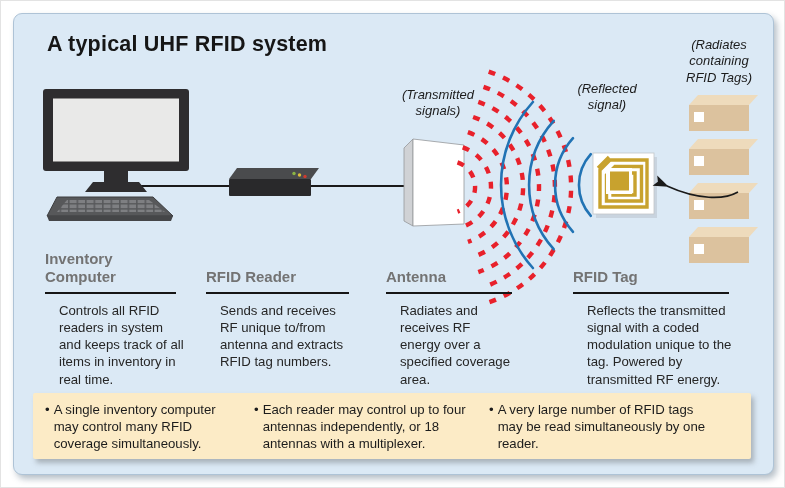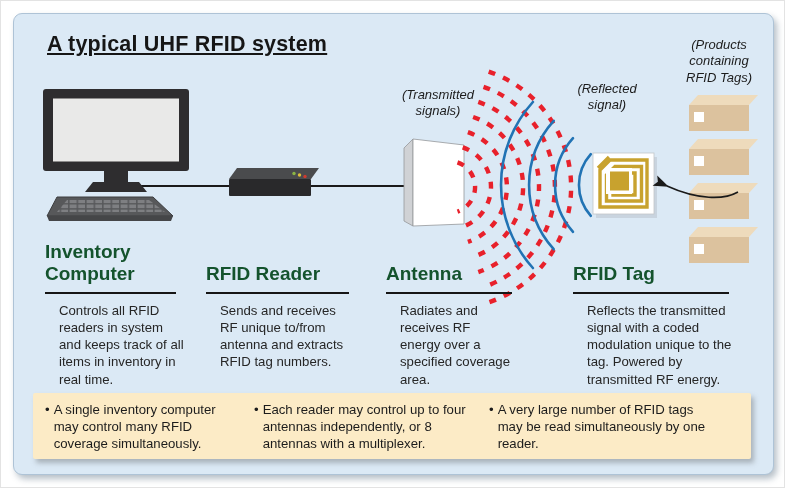--- a/index.html
+++ b/index.html
@@ -9,32 +9,32 @@
     border:1px solid #e3e3e3;box-sizing:border-box;
   }
   .panel{
     position:absolute;left:12px;top:12px;width:759px;height:460px;
     background:#dbe9f5;border:1px solid #aec3d6;border-radius:9px;
     box-shadow:3px 4px 6px rgba(96,115,134,.45);
   }
   .art{position:absolute;left:0;top:0;}
   .page-title{
     position:absolute;left:46px;top:31px;margin:0;
-    font-size:21.5px;font-weight:bold;color:#161616;letter-spacing:.2px;text-decoration:underline;
+    font-size:21.5px;font-weight:bold;color:#161616;letter-spacing:.2px;
   }
   .sig-label{
     position:absolute;font-style:italic;font-size:13px;line-height:1.25;
     color:#1c1c1c;text-align:center;white-space:pre-line;
   }
   .lbl-transmitted{left:384px;top:86px;width:106px;}
   .lbl-reflected{left:556px;top:80px;width:100px;}
   .lbl-products{left:664px;top:36px;width:108px;}
   .col{position:absolute;top:236px;}
   .col .hwrap{display:flex;align-items:flex-end;height:48px;}
-  .col h2{margin:0;font-size:19px;line-height:1.16;font-weight:bold;color:#14532d;}
+  .col h2{margin:0;font-size:15px;line-height:1.16;font-weight:bold;color:#737373;}
   .col .rule{height:0;border-bottom:2px solid #161616;margin-top:7px;}
   .col p{margin:8px 0 0 14px;font-size:13.2px;line-height:1.3;color:#262626;}
   .col1{left:44px;width:142px;}  .col1 .rule{width:131px;}
   .col2{left:205px;width:142px;} .col2 .rule{width:143px;}
   .col3{left:385px;width:128px;} .col3 .rule{width:126px;}
   .col4{left:572px;width:160px;} .col4 .rule{width:156px;}
   .notes{
     position:absolute;left:32px;top:392px;width:718px;height:66px;
     background:#fcebc6;border-radius:2px;
     box-shadow:3px 4px 5px rgba(120,125,130,.5);
@@ -144,21 +144,21 @@
 
     <path d="M737,191 C723,199 697,199 666,185" fill="none" stroke="#1a1a1a" stroke-width="1.6" marker-end="url(#ah)"></path>
   </svg>
 
   <h1 class="page-title">A typical UHF RFID system</h1>
 
   <div class="sig-label lbl-transmitted">(Transmitted
 signals)</div>
   <div class="sig-label lbl-reflected">(Reflected
 signal)</div>
-  <div class="sig-label lbl-products">(Products
+  <div class="sig-label lbl-products">(Radiates
 containing
 RFID Tags)</div>
 
   <div class="col col1">
     <div class="hwrap">
         <h2>Inventory Computer</h2>
       </div>
     <div class="rule"></div>
     <p>Controls all RFID readers in system and keeps track of all items in inventory in real time.</p>
   </div>
@@ -184,20 +184,20 @@
     <p>Radiates and receives RF energy over a specified coverage area.</p>
   </div>
 
   <div class="notes">
     <div class="note note1">
       <span class="dot">•</span>
       <span>A single inventory computer may control many RFID coverage simultaneously.</span>
     </div>
     <div class="note note2">
       <span class="dot">•</span>
-      <span>Each reader may control up to four antennas independently, or 8 antennas with a multiplexer.</span>
+      <span>Each reader may control up to four antennas independently, or 18 antennas with a multiplexer.</span>
     </div>
     <div class="note note3">
       <span class="dot">•</span>
       <span>A very large number of RFID tags may be read simultaneously by one reader.</span>
     </div>
   </div>
 </div>
 
 </body></html>

